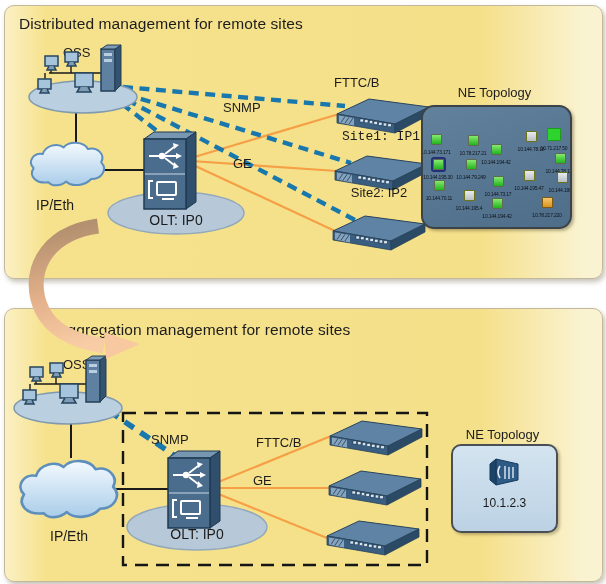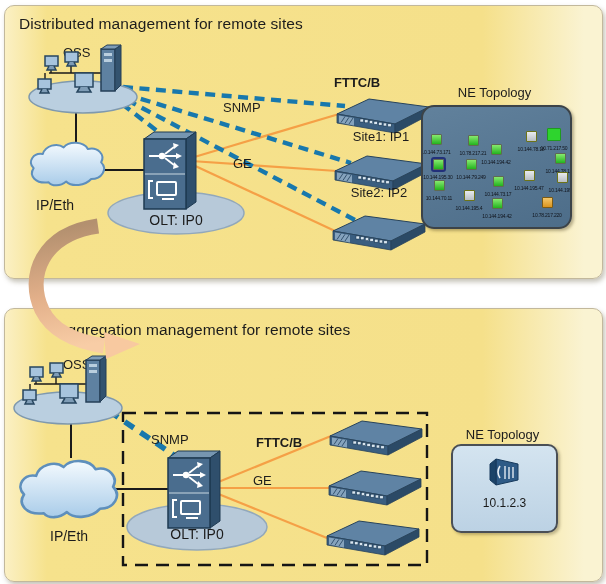--- a/index.html
+++ b/index.html
@@ -7,21 +7,21 @@
   .panel{position:absolute;left:4px;width:597px;height:272px;border:1px solid #c2b89c;border-radius:10px;
          background:linear-gradient(90deg,#fbf0c4 0%,#f6e28c 7%,#f5e08a 80%,#faf3d2 97%);
          box-shadow:2px 3px 5px rgba(90,80,50,.35);}
   .panel.top{top:5px;}
   .panel.bottom{top:308px;}
   .wires{position:absolute;left:0;top:0;}
   .lbl{position:absolute;color:#1c1c1c;white-space:nowrap;}
   .title{font-size:15.5px;letter-spacing:.1px;}
   .small{font-size:13px;}
   .mid{font-size:14px;}
-  .bold{font-weight:bold;}
+  .bold{font-weight:normal;}
   .ctr{text-align:center;}
   .dev{position:absolute;}
   
   .ne-map{position:absolute;left:416px;top:99px;width:147px;height:120px;border-radius:13px;
           background:linear-gradient(160deg,#61819c,#4d6d89);border:2px solid #3c4348;
           box-shadow:2px 2px 3px rgba(60,50,20,.35);overflow:hidden;}
   .ne-node{position:absolute;width:46px;margin-left:-23px;text-align:center;}
   .ne-dot{display:inline-block;width:9px;height:9px;border-radius:1px;
           background:linear-gradient(#86ea6e,#23b31e);border:1px solid #5f6a52;}
   .ne-node.selected .ne-dot{outline:2px solid #22307a;}
@@ -159,21 +159,21 @@
           <rect x="29" y="25" width="3.4" height="3"></rect>
           <rect x="33.6" y="25.8" width="3.4" height="3"></rect>
           <rect x="38.3" y="26.6" width="3.4" height="3"></rect>
           <rect x="42.9" y="27.4" width="3.4" height="3"></rect>
           <rect x="47.6" y="28.2" width="3.4" height="3"></rect>
           <rect x="52.2" y="29" width="3.4" height="3"></rect>
           <rect x="56.8" y="29.8" width="3.4" height="3"></rect>
         </g>
     </svg>
 
-    <div class="lbl small ctr" style="left:321px;top:123px;width:110px;">Site1: IP1</div>
+    <div class="lbl small ctr" style="left:321px;top:123px;width:110px;font-family:Liberation Mono, monospace;">Site1: IP1</div>
     <div class="lbl small ctr" style="left:319px;top:179px;width:110px;">Site2: IP2</div>
 
     <div class="lbl small ctr" style="left:416px;top:79px;width:147px;">NE Topology</div>
     <div class="ne-map">
       <div style="position:absolute;inset:0;">
           <div class="ne-node" style="left: 13px; top: 24px;"><span class="ne-dot green"></span><span class="ne-ip">10.144.73.171</span></div>
           <div class="ne-node" style="left: 50px; top: 25px;"><span class="ne-dot green"></span><span class="ne-ip">10.78.217.21</span></div>
           <div class="ne-node" style="left: 108px; top: 21px;"><span class="ne-dot gray"></span><span class="ne-ip">10.144.78.18</span></div>
           <div class="ne-node" style="left: 131px; top: 20px;"><span class="ne-dot bright"></span><span class="ne-ip">10.71.217.50</span></div>
           <div class="ne-node" style="left: 73px; top: 34px;"><span class="ne-dot green"></span><span class="ne-ip">10.144.194.42</span></div>

